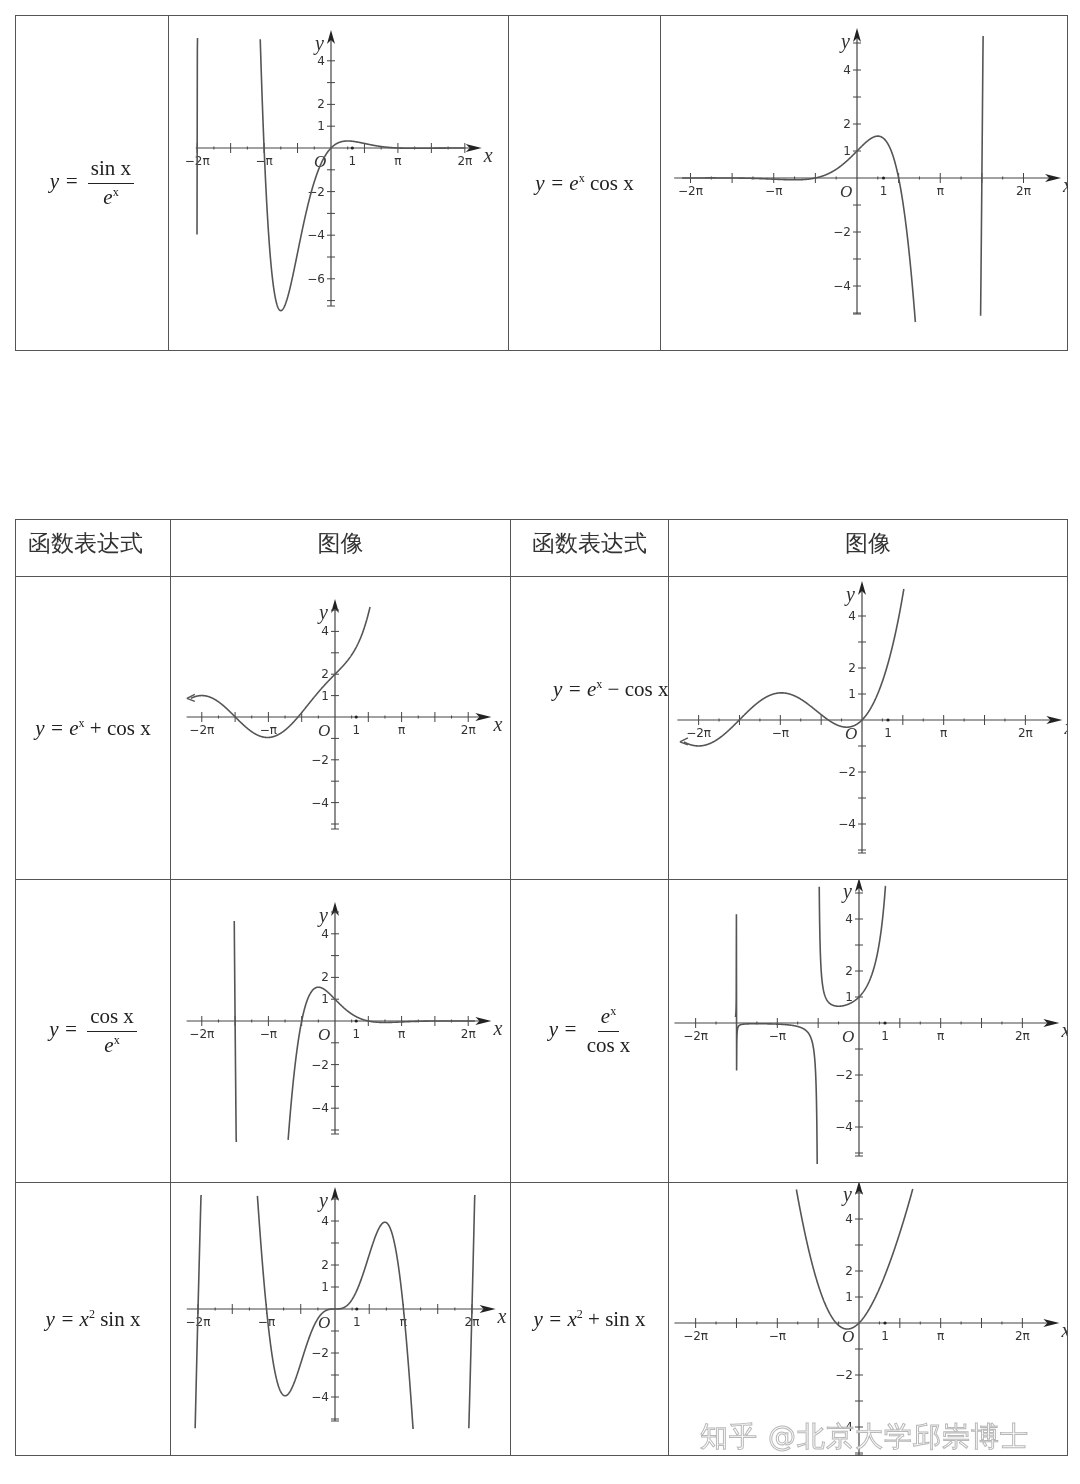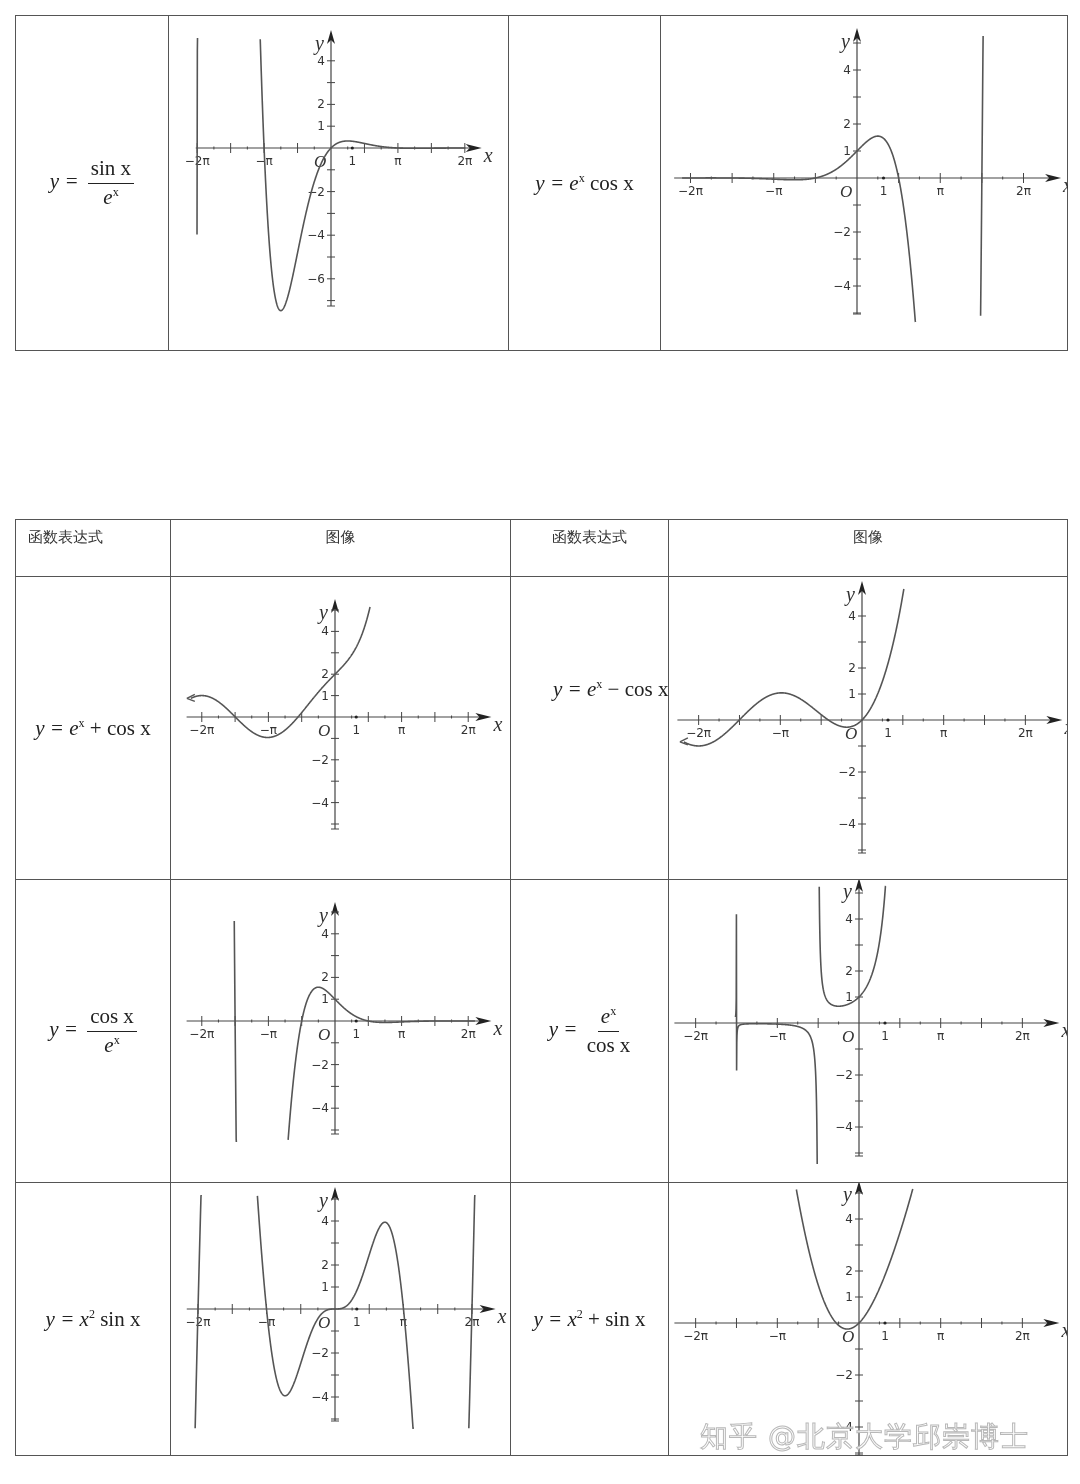--- a/index.html
+++ b/index.html
@@ -5,21 +5,21 @@
   html, body { margin:0; padding:0; background:#ffffff; }
   body { width:1080px; height:1484px; position:relative; overflow:hidden; font-family:"Liberation Serif", serif; color:#222; }
   .tbl { position:absolute; border-collapse:collapse; table-layout:fixed; }
   .tbl td { border:1.5px solid #555; padding:0; vertical-align:middle; text-align:center; position:relative; }
   .formula { font-family:"Liberation Serif", serif; font-size:21px; color:#222; white-space:nowrap; }
   .formula i { font-style:italic; }
   .frac { display:inline-flex; flex-direction:column; align-items:center; vertical-align:middle; margin-left:4px; }
   .frac .num { padding:0 3px 2px 3px; border-bottom:1.3px solid #222; line-height:1.1; }
   .frac .den { padding-top:2px; line-height:1.1; }
   sup { font-size:12px; vertical-align:super; line-height:0; }
-  .hdr { font-family:Liberation Serif, serif; font-size:15px; color:#333; }
+  .hdr { font-family:Liberation Serif, serif; font-size:23px; color:#333; }
   .hdr-left { text-align:left !important; padding-left:12px !important; vertical-align:top !important; padding-top:8px !important; }
   .hdr-center { vertical-align:top !important; padding-top:8px !important; }
   svg.plot { display:block; position:absolute; left:0; top:0; }
   .watermark { position:absolute; left:700px; top:1418px; font-family:"DejaVu Sans", sans-serif; font-size:28px; color:rgba(255,255,255,0.85); -webkit-text-stroke:1px #b8b8b8; letter-spacing:1px; }
 </style>
 </head>
 <body>
 
 <table class="tbl" style="left:15px; top:15px; width:1052px; height:335px;">
   <colgroup>

